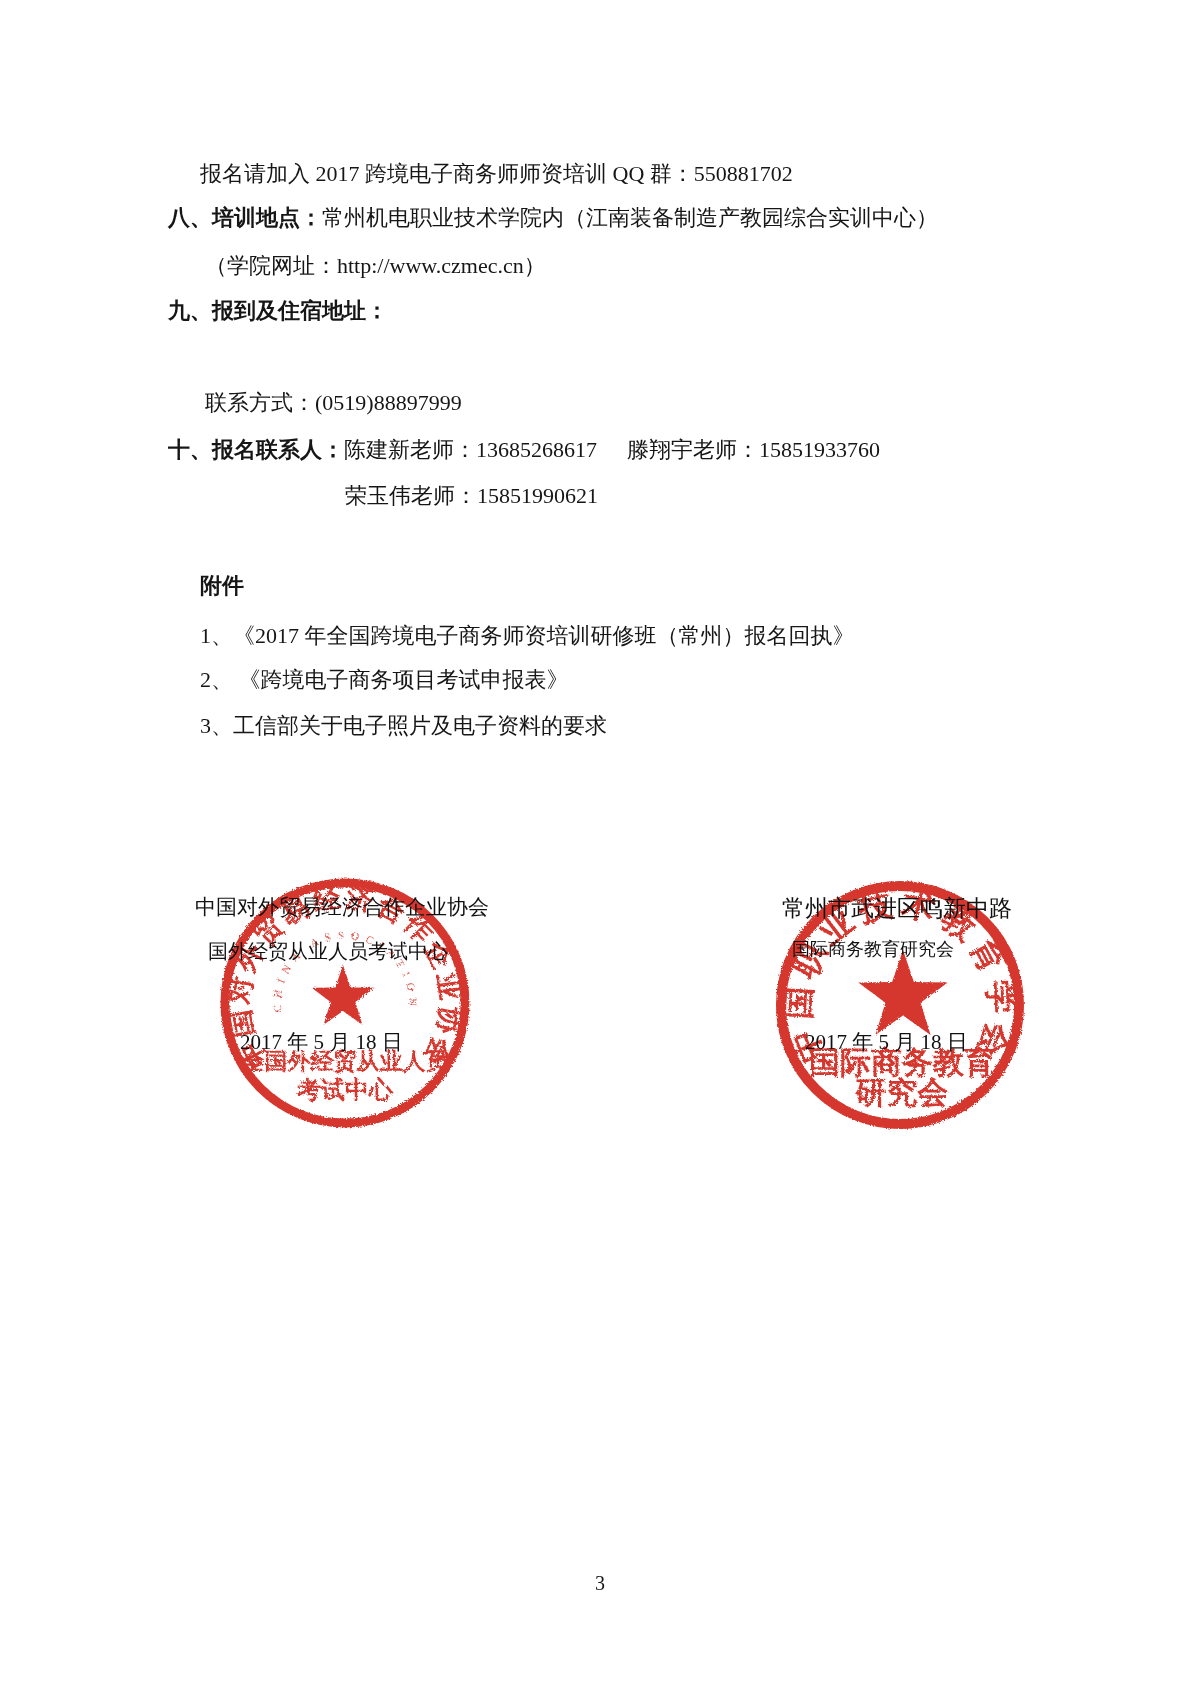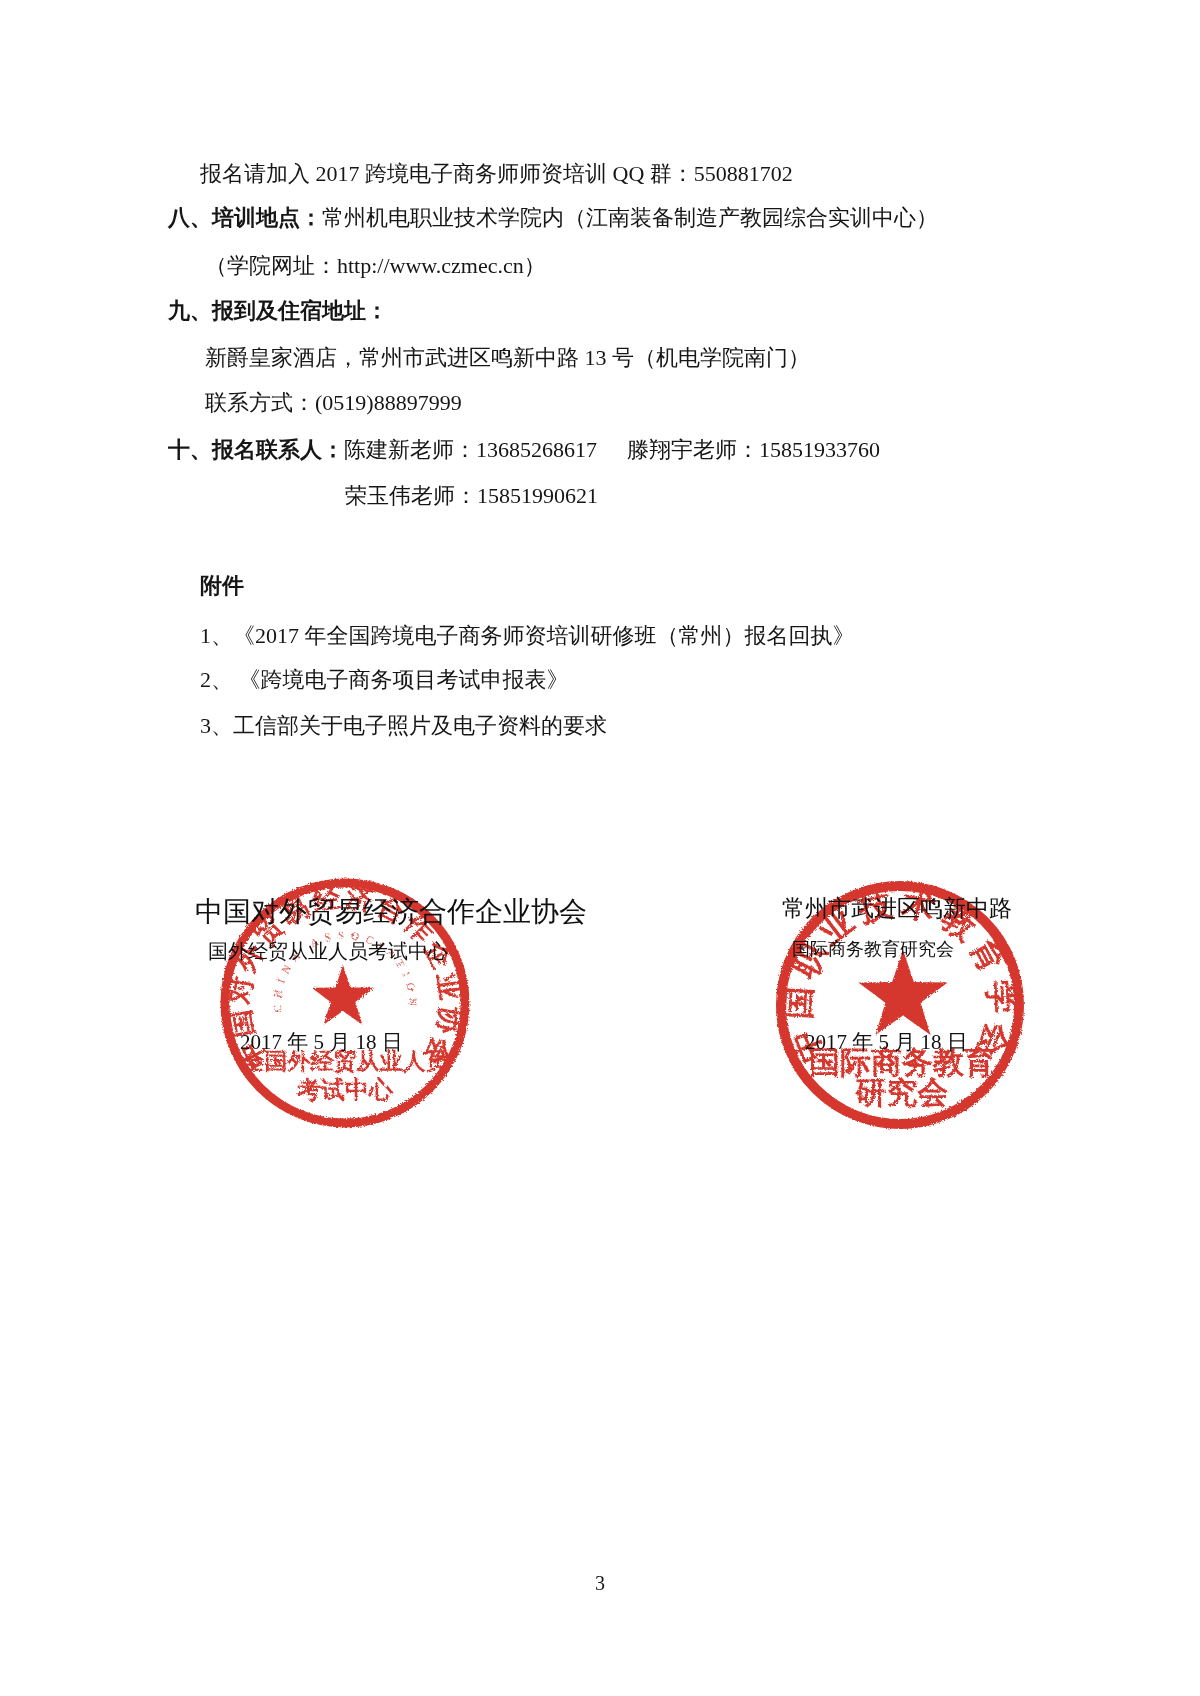--- a/index.html
+++ b/index.html
@@ -28,21 +28,20 @@
   <div class="line" style="left:205px;top:252px;">（学院网址：http://www.czmec.cn）</div>
 
   <div class="line" style="left:168px;top:204px;">
     <span class="b">八、培训地点：</span><span>常州机电职业技术学院内（江南装备制造产教园综合实训中心）</span>
   </div>
 
   <div class="line" style="left:168px;top:297px;">
     <span class="b">九、报到及住宿地址：</span>
   </div>
 
-  <div class="line" style="left:205px;top:344px;">新爵皇家酒店，常州市武进区鸣新中路 13 号（机电学院南门）</div>
 
   <div class="line" style="left:205px;top:389px;">联系方式：(0519)88897999</div>
 
   <div class="line" style="left:168px;top:436px;">
     <span class="b">十、报名联系人：</span><span>陈建新老师：13685268617</span><span class="gap30"></span><span>滕翔宇老师：15851933760</span>
   </div>
 
   <div class="line" style="left:345px;top:482px;">荣玉伟老师：15851990621</div>
 
   <div class="line b" style="left:200px;top:572px;">附件</div>
@@ -85,21 +84,21 @@
       <circle cx="130" cy="130" r="119" fill="none" stroke="#d2281e" stroke-width="10"></circle>
       <text font-size="33" letter-spacing="6" fill="#d2281e" text-anchor="middle" font-weight="700">
         <textPath href="#rring" startOffset="50%">中国职业技术教育学会</textPath>
       </text>
       <polygon fill="#d2281e" points="133,75 143.9,107 177.7,107.5 150.6,127.7 160.6,160 133,140.5 105.4,160 115.4,127.7 88.3,107.5 122.1,107"></polygon>
       <text x="132" y="198" text-anchor="middle" font-size="31" font-weight="700" fill="#d2281e">国际商务教育</text>
       <text x="132" y="228" text-anchor="middle" font-size="31" font-weight="700" fill="#d2281e">研究会</text>
     </g>
   </svg>
 
-  <div class="orgline" style="left:195px;top:893px;font-size:28px;">中国对外贸易经济合作企业协会</div>
+  <div class="orgline" style="left:195px;top:893px;font-size:21px;">中国对外贸易经济合作企业协会</div>
   <div class="orgline" style="left:208px;top:938px;font-size:20px;">国外经贸从业人员考试中心</div>
   <div class="dateline" style="left:240px;top:1028px;">2017 年 5 月 18 日</div>
 
   <div class="orgline" style="left:782px;top:893px;font-size:23px;">常州市武进区鸣新中路</div>
   <div class="orgline" style="left:792px;top:937px;font-size:18px;">国际商务教育研究会</div>
   <div class="dateline" style="left:805px;top:1028px;">2017 年 5 月 18 日</div>
 
   <div class="pagenum">3</div>
 
 </div>

